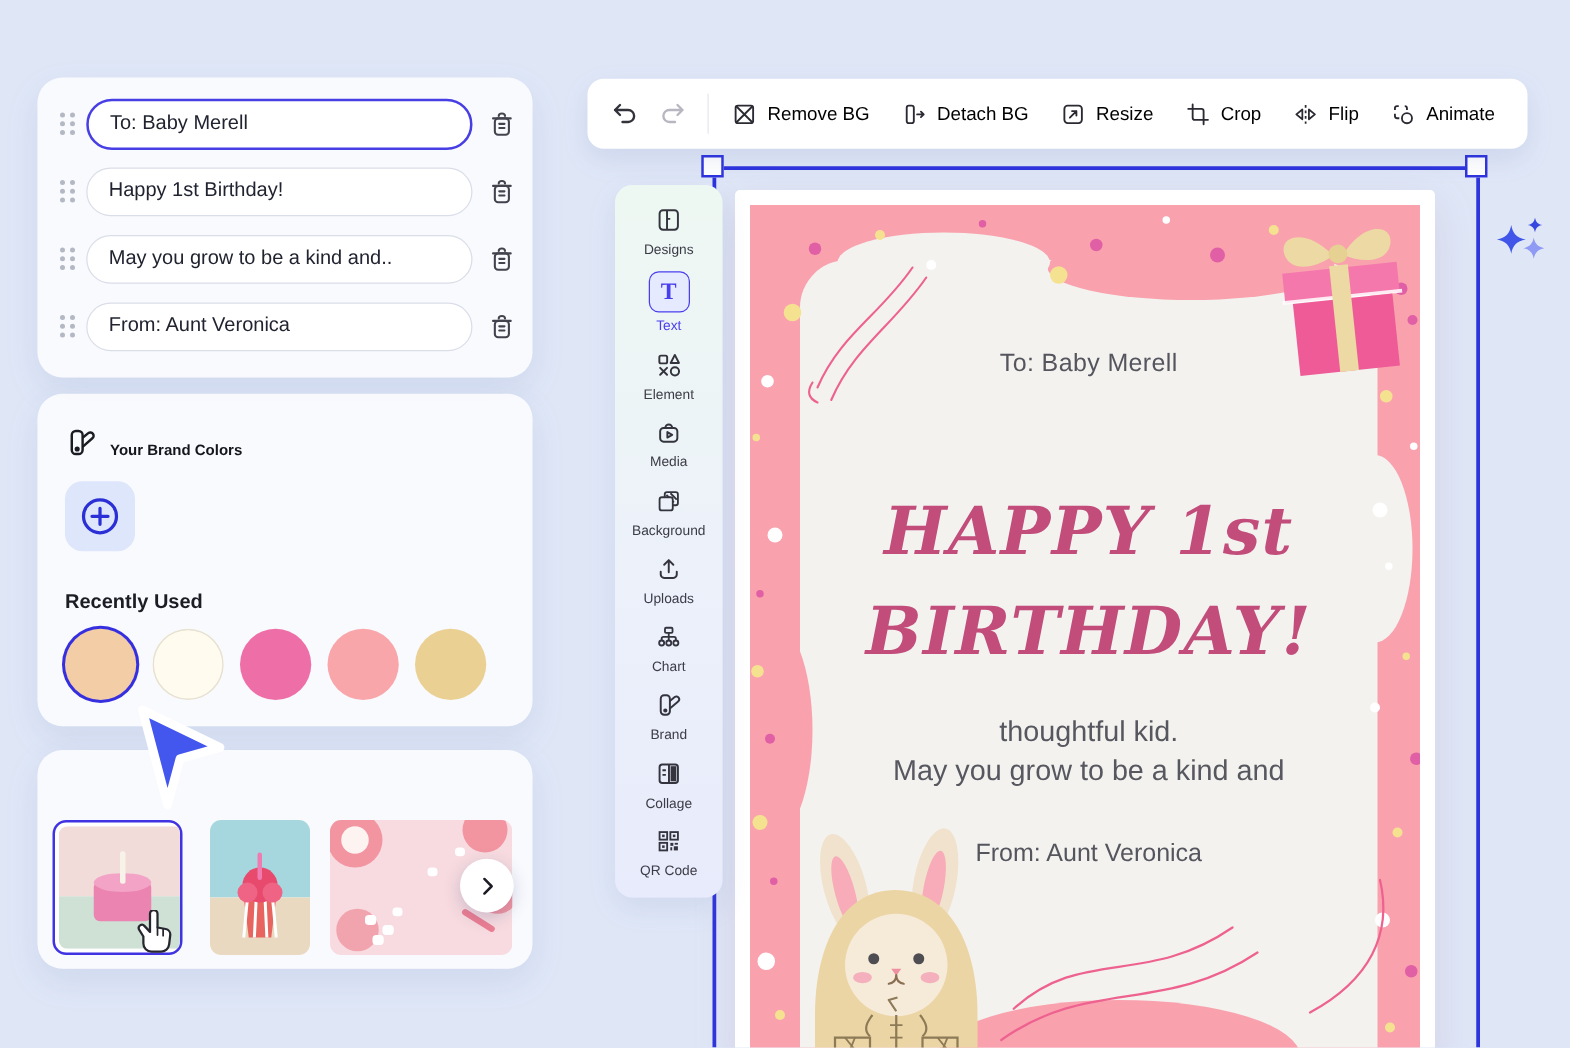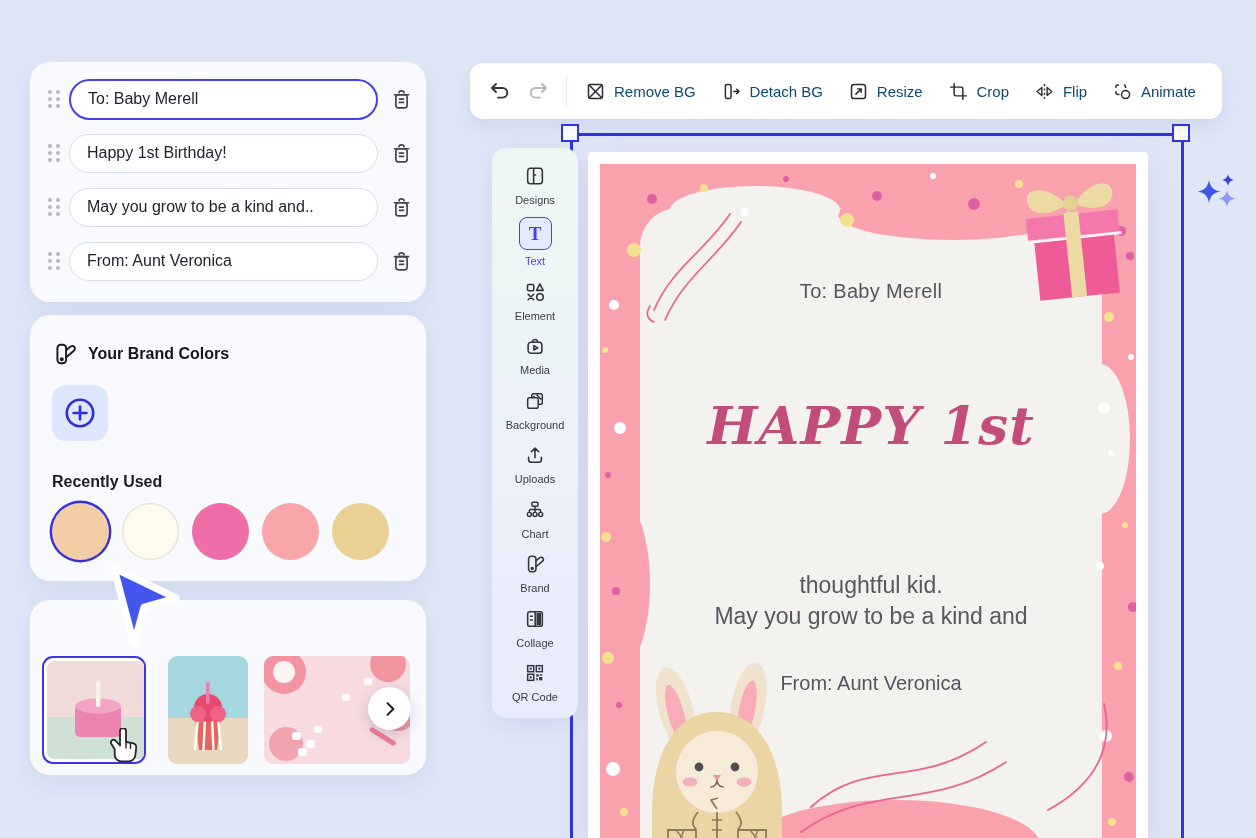--- a/index.html
+++ b/index.html
@@ -18,22 +18,22 @@
   .field-row{position:absolute;left:12px;right:10px;height:42px;display:flex;align-items:center;gap:9px;}
   .drag-handle{display:grid;grid-template-columns:4px 4px;grid-auto-rows:4px;gap:3px 4px;margin-left:6px;cursor:grab;}
   .drag-handle i{width:4px;height:4px;border-radius:50%;background:#b3b8c4;}
   .pill{flex:1;height:37px;min-width:0;border:1.5px solid #dadeе8;border:1.5px solid #dadee8;border-radius:21px;
     padding:0 17px;font-size:16px;color:#212430;background:#fff;outline:none;font-family:inherit;}
   .pill.focused{border:2px solid var(--accent,#473ee4);}
   .icon-btn{background:none;border:none;padding:2px;cursor:pointer;}
 
   
   #brand-panel{left:30px;top:315px;width:396px;height:266px;}
-  .brand-header{position:absolute;left:22px;top:26px;display:flex;align-items:center;gap:10px;
-    font-weight:700;font-size:16px;color:#15151d;}
+  .brand-header{position:absolute;left:22px;top:26px;display:flex;align-items:flex-end;gap:10px;
+    font-weight:700;font-size:12px;color:#15151d;}
   .add-color-btn{position:absolute;left:22px;top:70px;width:56px;height:56px;border-radius:14px;
     background:#dee6fb;border:none;display:flex;align-items:center;justify-content:center;cursor:pointer;}
   .recent-label{position:absolute;left:22px;top:158px;font-weight:700;font-size:16px;color:#1c1c24;}
   .swatches{position:absolute;left:22px;top:188px;display:flex;gap:13px;}
   .swatch{width:57px;height:57px;border-radius:50%;border:none;cursor:pointer;}
   .swatch.selected{box-shadow:0 0 0 2.4px #362fe0;}
   .swatch.bordered{box-shadow:inset 0 0 0 1.2px #e6e1d2;}
 
   
   #images-panel{left:30px;top:600px;width:396px;height:175px;}
@@ -58,21 +58,21 @@
   .side-item.selected .slabel{color:#4a3fee;}
   .t-glyph{font-family:"Liberation Serif",serif;font-size:19px;font-weight:700;color:#4a3fee;}
 
   
   #toolbar{position:absolute;left:470px;top:63px;width:752px;height:56px;background:#fff;border-radius:13px;
     box-shadow:0 8px 22px rgba(70,90,160,.12);display:flex;align-items:center;padding:0 16px;box-sizing:border-box;}
   .tb-history{display:flex;align-items:center;gap:10px;}
   .tb-divider{width:1px;height:32px;background:#e6e6ee;margin:0 16px 0 14px;}
   .tb-group{flex:1;display:flex;justify-content:space-between;align-items:center;padding-right:8px;}
   .tb-btn{display:flex;align-items:center;gap:8px;background:none;border:none;cursor:pointer;
-    font-size:15px;font-weight:500;color:#0c4a6e;font-family:inherit;padding:6px 2px;}
+    font-size:15px;font-weight:500;color:#000000;font-family:inherit;padding:6px 2px;}
 
   
   .sel-line{position:absolute;background:#2e34de;}
   .sel-handle{position:absolute;width:18px;height:18px;background:#fff;border:2.6px solid #2e34de;box-sizing:border-box;}
 
   
   #card{position:absolute;left:588px;top:152px;width:560px;height:700px;background:#fff;border-radius:4px;
     box-shadow:0 12px 34px rgba(160,110,150,.18);}
   #card-pink{position:absolute;left:12px;right:12px;top:12px;bottom:0;background:var(--card-pink,#f9a2ae);overflow:hidden;}
   #blob{position:absolute;left:40px;right:34px;top:44px;bottom:-40px;background:var(--blob,#f3f2ef);
@@ -196,20 +196,21 @@
         <path d="M89 147 l-6 -9 7 -2" fill="none" stroke="#8d7a57" stroke-width="1.8" stroke-linejoin="round"></path>
         <path d="M40 168 h28 v19 a9 9 0 0 1 -9 9 h-10 a9 9 0 0 1 -9 -9 Z" fill="none" stroke="#8d7a57" stroke-width="1.8"></path>
         <path d="M110 168 h28 v19 a9 9 0 0 1 -9 9 h-10 a9 9 0 0 1 -9 -9 Z" fill="none" stroke="#8d7a57" stroke-width="1.8"></path>
         <path d="M70 150 q-9 11 -2 17 M108 150 q9 11 2 17" fill="none" stroke="#8d7a57" stroke-width="1.7"></path>
         <path d="M48 168 l8 10 M56 168 l-4 10 M122 168 l8 10 M130 168 l-4 10" stroke="#8d7a57" stroke-width="1.5" fill="none"></path>
       </svg>
     </div>
 
     <div class="card-text" id="card-to">To: Baby Merell</div>
     <div class="headline" id="card-h1">HAPPY 1st</div>
+    <div class="headline" id="card-h2">BIRTHDAY!</div>
     <div class="card-text" id="card-msg">
       <span style="display:block">thoughtful kid.</span>
       <span style="display:block">May you grow to be a kind and</span>
     </div>
     <div class="card-text" id="card-from">From: Aunt Veronica</div>
   </div>
 
   <div class="sel-handle" style="left:561px;top:124px;"></div>
   <div class="sel-handle" style="left:1172px;top:124px;"></div>
 

